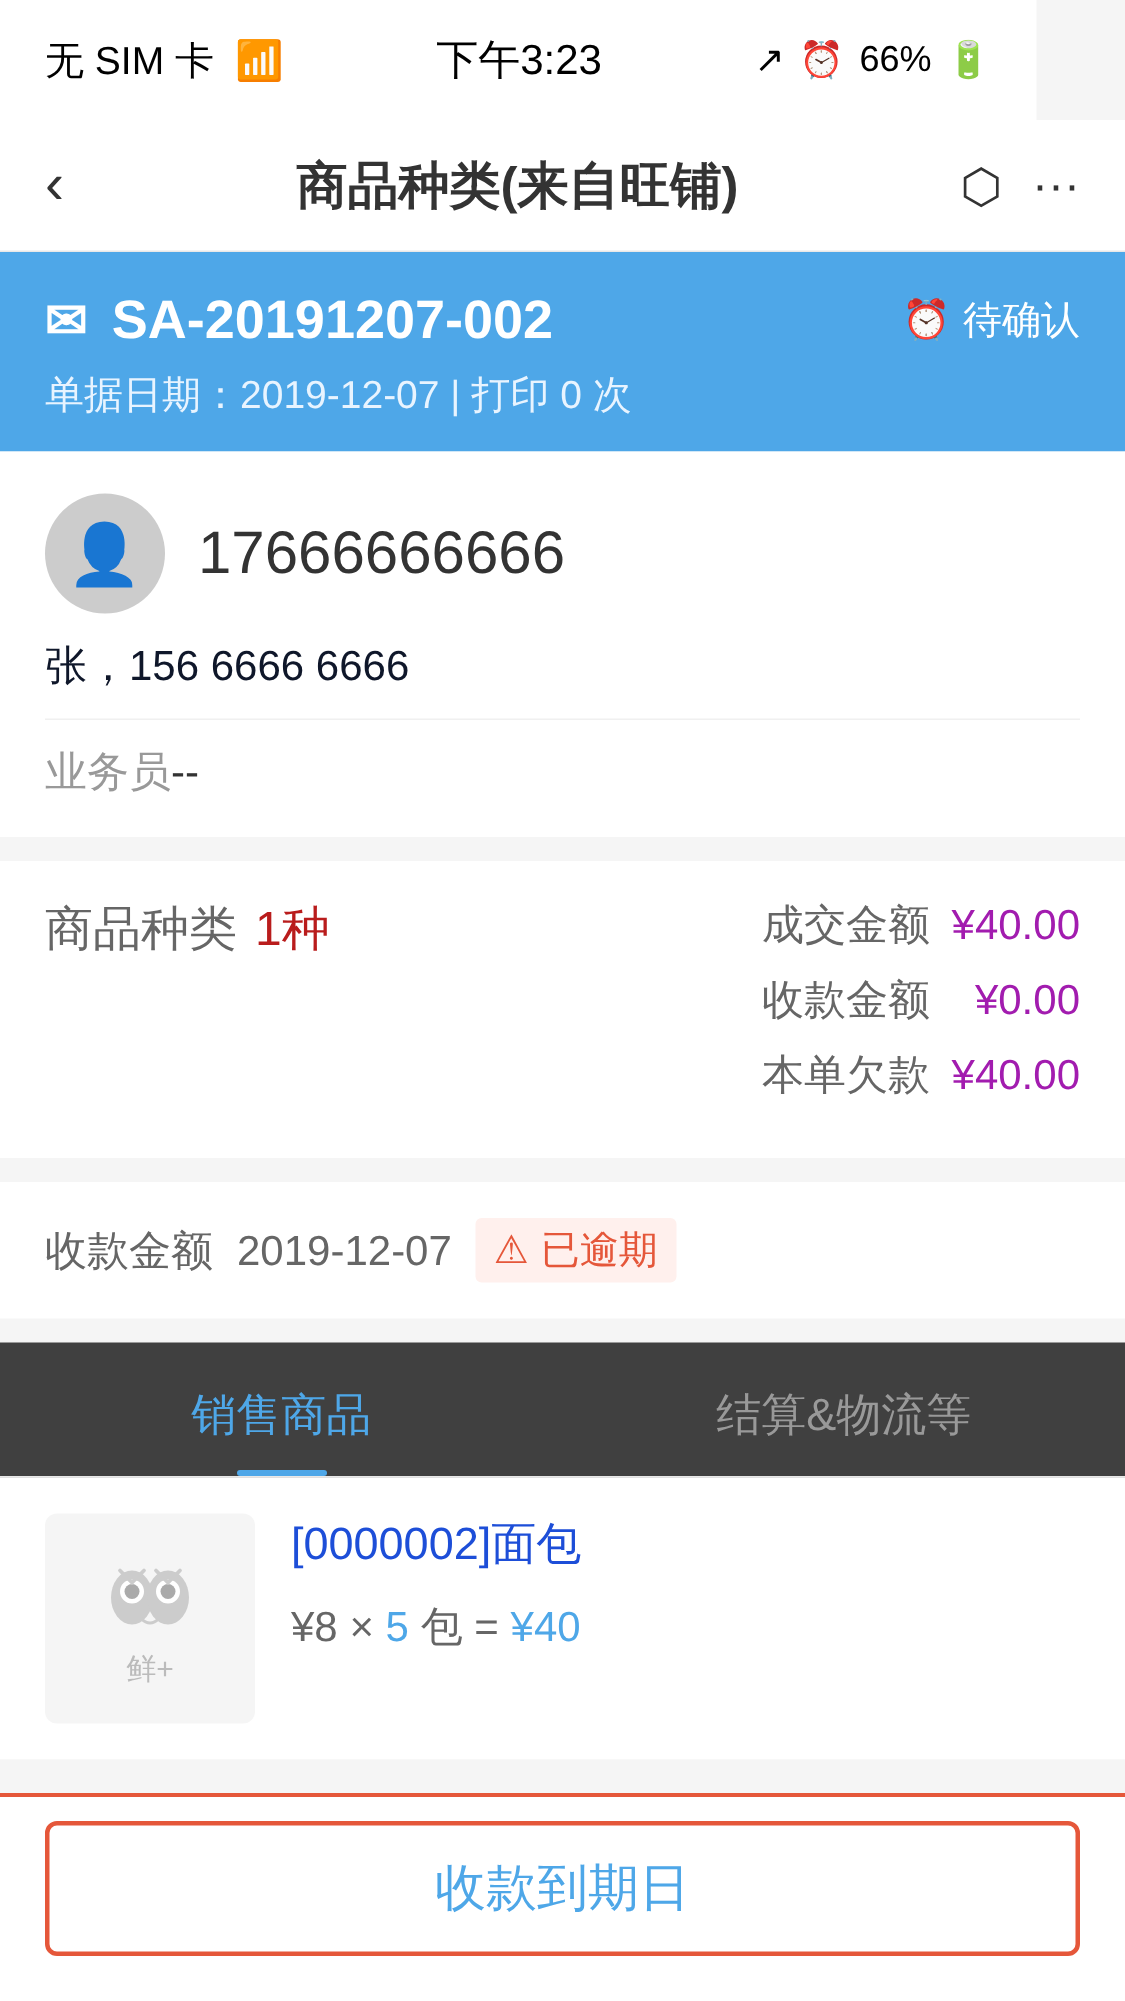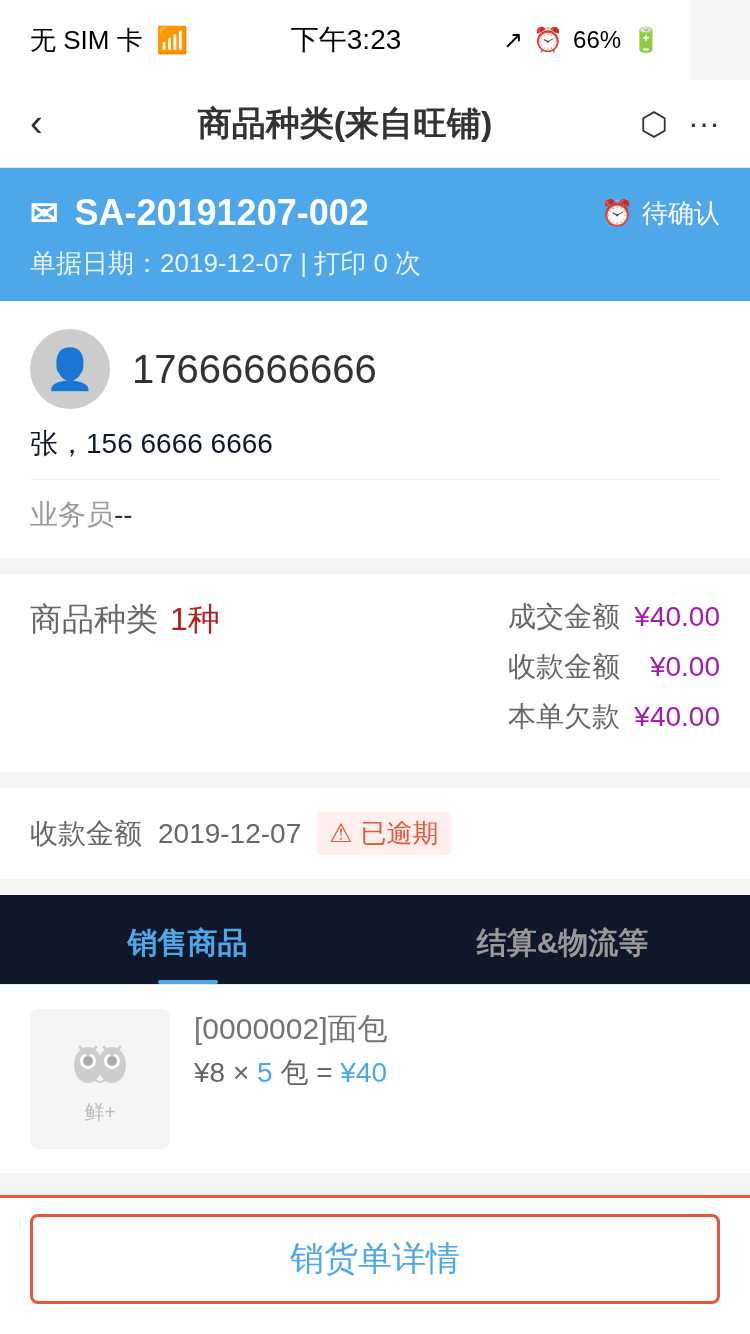--- a/index.html
+++ b/index.html
@@ -146,24 +146,23 @@
     }
     .overdue-badge {
       display: flex; align-items: center; gap: 8px;
       color: #e5573a; font-size: 26px;
       background: #fff0ed; border-radius: 4px; padding: 4px 12px;
     }
     .overdue-dot { color: #e5573a; font-size: 26px; }
 
     
     .tabs-section {
-      background: #0f172a;
+      background: #404040;
       display: flex;
       border-bottom: 1px solid #e8e8e8;
-      font-weight: bold;
     }
     .tab-item {
       flex: 1; text-align: center; padding: 28px 0 20px;
       font-size: 30px; color: #999; cursor: pointer; position: relative;
     }
     .tab-item.active {
       color: #4ea7e8;
     }
     .tab-item.active::after {
       content: '';
@@ -190,21 +189,21 @@
     .product-thumb-inner {
       width: 100%; height: 100%;
       display: flex; flex-direction: column; align-items: center; justify-content: center;
       gap: 6px;
     }
     .plus-text {
       font-size: 20px; color: #bbb;
     }
     .product-info { flex: 1; }
     .product-name {
-      font-size: 30px; color: #737373; font-weight: 500; margin-bottom: 4px;
+      font-size: 30px; color: #1d4ed8; font-weight: 500; margin-bottom: 16px;
     }
     .product-price {
       font-size: 28px; color: #666;
     }
     .product-price .qty { color: #4ea7e8; }
     .product-price .total { color: #4ea7e8; font-weight: 500; }
 
     
     .bottom-area {
       background: #f5f5f5;
@@ -360,14 +359,14 @@
       <span>包</span>
       <span> = </span>
       <span class="total">¥40</span>
     </div>
   </div>
 </div>
 
 <div class="bottom-area" style="height: 260px;"></div>
 
 <div class="bottom-btn-area">
-  <button class="confirm-btn">销货单详情</button>
+  <button class="confirm-btn">收款到期日</button>
 </div>
 
 </body></html>

